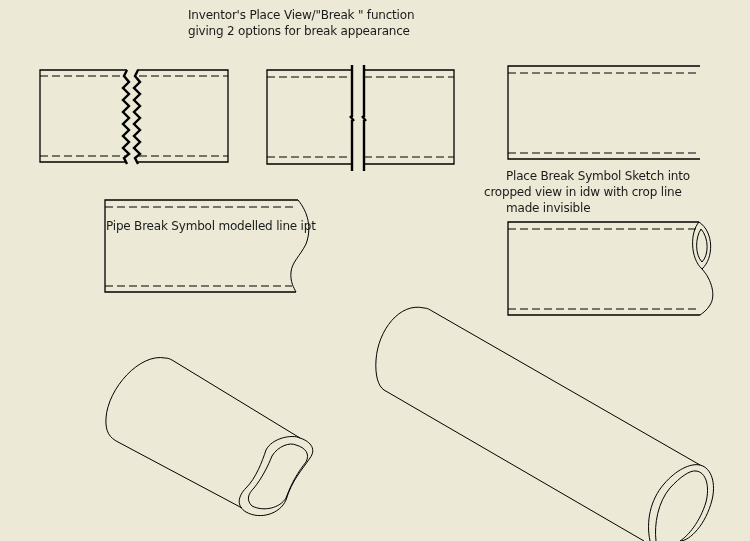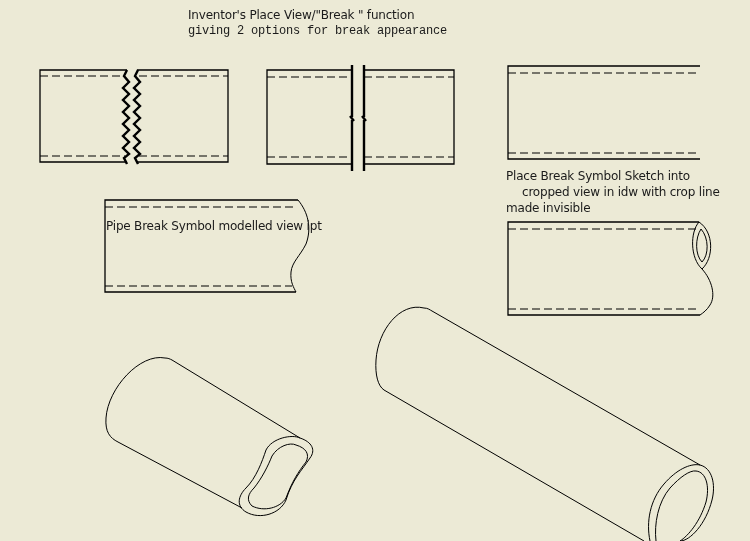--- a/index.html
+++ b/index.html
@@ -83,17 +83,17 @@
   <g>
     <path class="thin" d="M424,308 C400,302 378,330 376,360 C375,375 378,386 384,390"></path>
     <path class="thin" d="M424,308 C428,308 430,310 432,311 L700,465"></path>
     <path class="thin" d="M384,390 L644,541"></path>
     <path class="thin" d="M700,465 C712,468 716,484 712,500 C706,524 690,541 680,541 M650,541 C646,522 650,500 664,484 C676,470 690,463 700,465"></path>
     <path class="thin" d="M696,471 C706,472 710,486 706,502 C700,522 688,536 680,541 M656,541 C654,524 658,502 670,488 C680,477 690,470 696,471"></path>
   </g>
 </svg>
 
 <div class="label" style="left:188px; top:7px;">Inventor's Place View/"Break " function</div>
-<div class="label" style="left:188px; top:23px;font-family:Liberation Mono, monospace;">giving 2 options for break appearance</div>
-<div class="label" style="left:106px; top:218px;">Pipe Break Symbol modelled view ipt</div>
+<div class="label" style="left:188px; top:23px;">giving 2 options for break appearance</div>
+<div class="label" style="left:106px; top:218px;">Pipe Break Symbol modelled line ipt</div>
 <div class="label" style="left:506px; top:168px;">Place Break Symbol Sketch into</div>
-<div class="label" style="left:522px; top:184px;">cropped view in idw with crop line</div>
+<div class="label" style="left:484px; top:184px;">cropped view in idw with crop line</div>
 <div class="label" style="left:506px; top:200px;">made invisible</div>
 
 </body></html>

